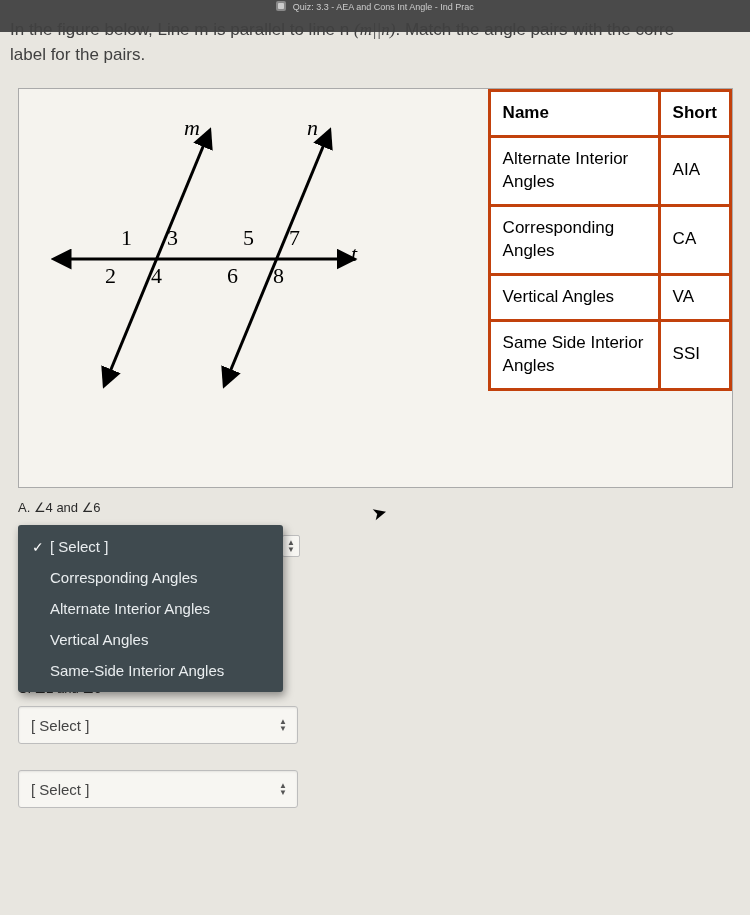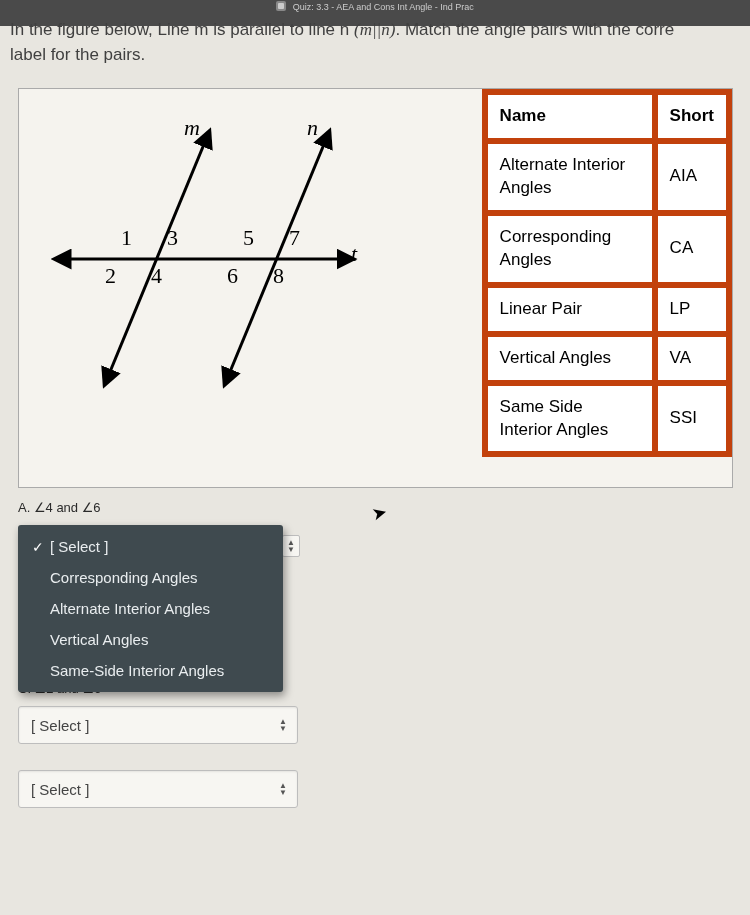--- a/index.html
+++ b/index.html
@@ -7,21 +7,21 @@
     font-family: "Segoe UI", Arial, sans-serif;
     background: #e8e6e0;
     width: 750px;
     height: 915px;
     overflow: hidden;
     position: relative;
   }
   .topbar {
     position: absolute;
     top: 0; left: 0; right: 0;
-    height: 26px;
+    height: 32px;
     background: #4a4a4a;
     color: #ccc;
     font-size: 9px;
     text-align: center;
     line-height: 14px;
   }
   .topbar .icon {
     display: inline-block;
     vertical-align: middle;
     margin-right: 4px;
@@ -68,21 +68,21 @@
   }
   .ref-table {
     position: absolute;
     top: 0px;
     right: 0px;
     border-collapse: collapse;
     font-size: 17px;
     background: #fff;
   }
   .ref-table th, .ref-table td {
-    border: 6px solid #c2410c;
+    border: 3px solid #c2410c;
     padding: 10px 12px;
     text-align: left;
     vertical-align: middle;
     line-height: 1.35;
   }
   .ref-table th { font-weight: 600; }
   .ref-table .name-col { width: 170px; }
   .ref-table .short-col { width: 60px; }
 
   .answers {
@@ -233,24 +233,20 @@
     </tr>
     <tr>
       <td>Alternate Interior Angles</td>
       <td>AIA</td>
     </tr>
     <tr>
       <td>Corresponding Angles</td>
       <td>CA</td>
     </tr>
     <tr>
-      <td>Linear Pair</td>
-      <td>LP</td>
-    </tr>
-    <tr>
       <td>Vertical Angles</td>
       <td>VA</td>
     </tr>
     <tr>
       <td>Same Side Interior Angles</td>
       <td>SSI</td>
     </tr>
   </tbody>
     </table>
 </div>

